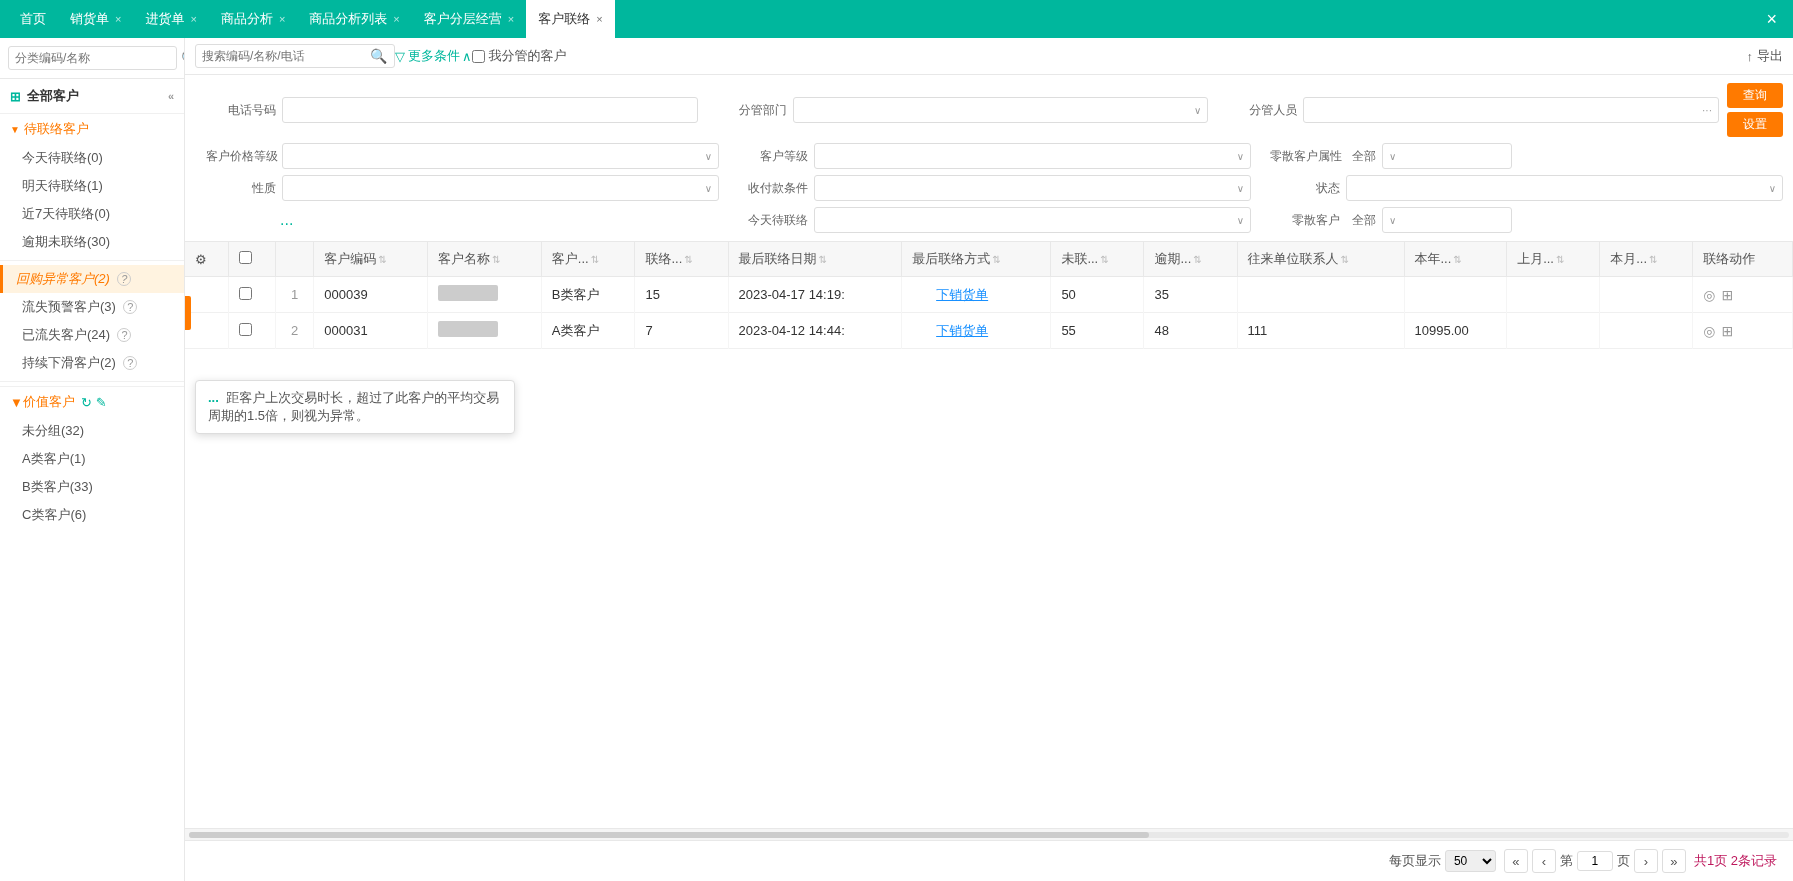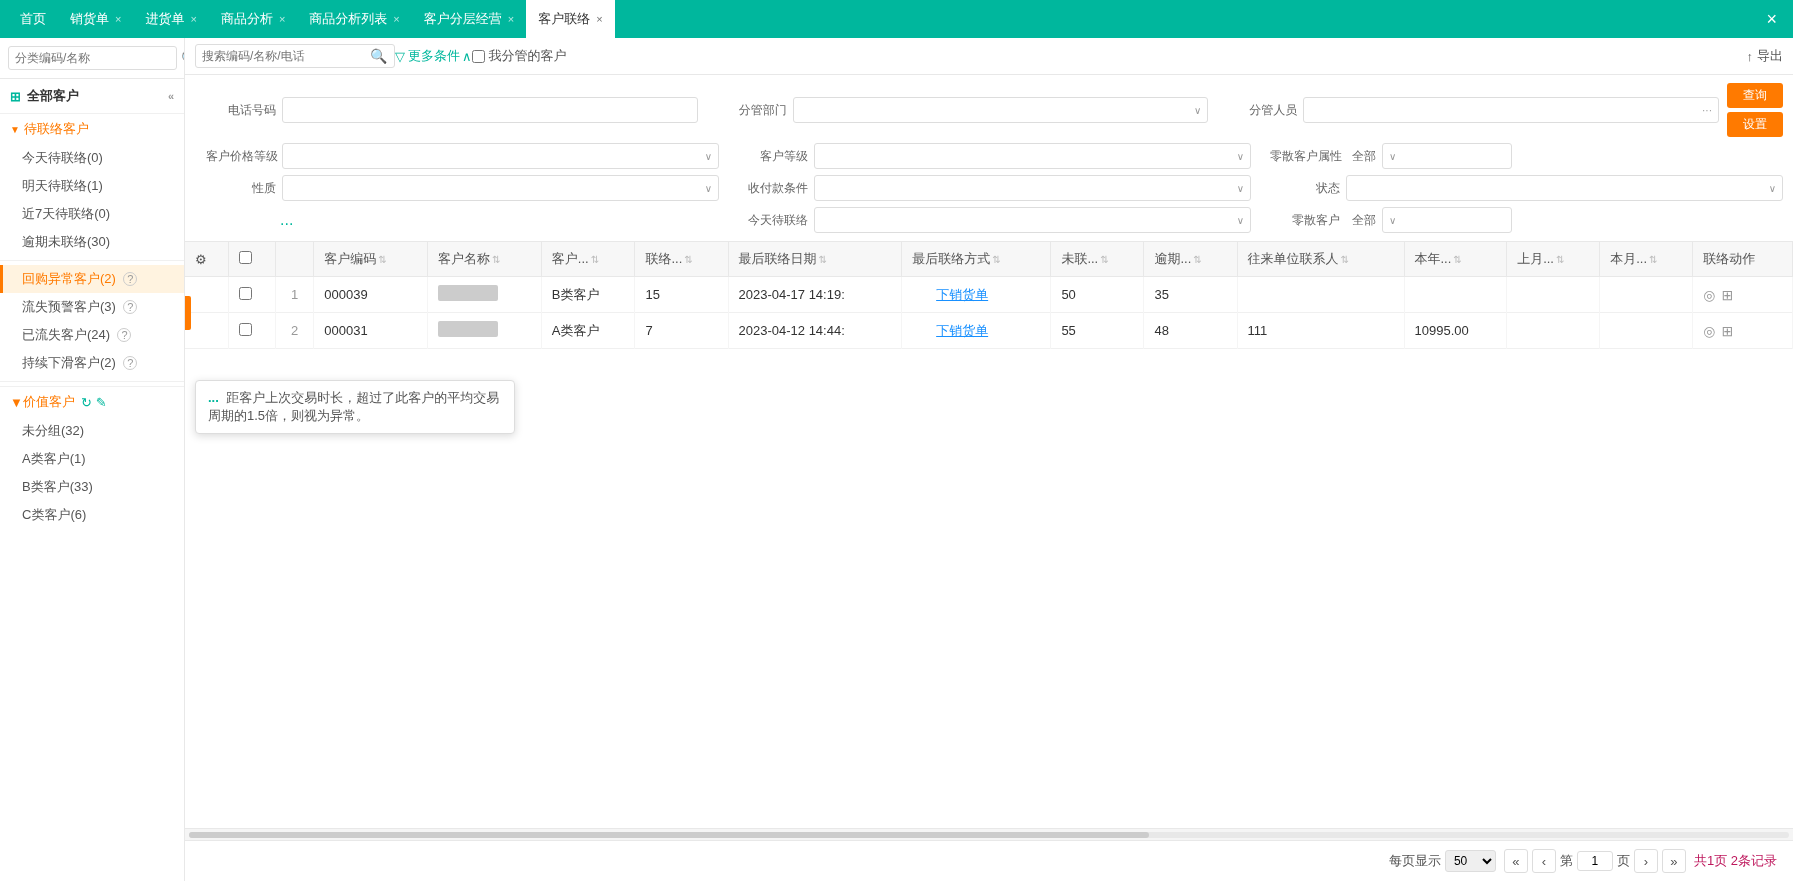--- a/index.html
+++ b/index.html
@@ -62,21 +62,22 @@
     .sidebar-group-title {
       display: flex; align-items: center; padding: 6px 10px;
       color: #ff7a00; font-size: 12px; cursor: pointer;
     }
     .sidebar-group-title .arrow { margin-right: 4px; font-size: 10px; }
     .sidebar-item {
       padding: 5px 10px 5px 22px; color: #555; cursor: pointer; font-size: 12px;
     }
     .sidebar-item.active {
       background: #fff3e0; color: #ff7a00; border-left: 3px solid #ff7a00;
-      padding-left: 19px;
+      padding-left: 13px;
+      font-style: italic;
     }
     .sidebar-divider { height: 1px; background: #f0f0f0; margin: 4px 0; }
 
     
     .sidebar-value-header {
       display: flex; align-items: center; padding: 6px 10px;
       color: #ff7a00; font-size: 12px; cursor: pointer; border-top: 1px solid #f0f0f0;
     }
 
     

